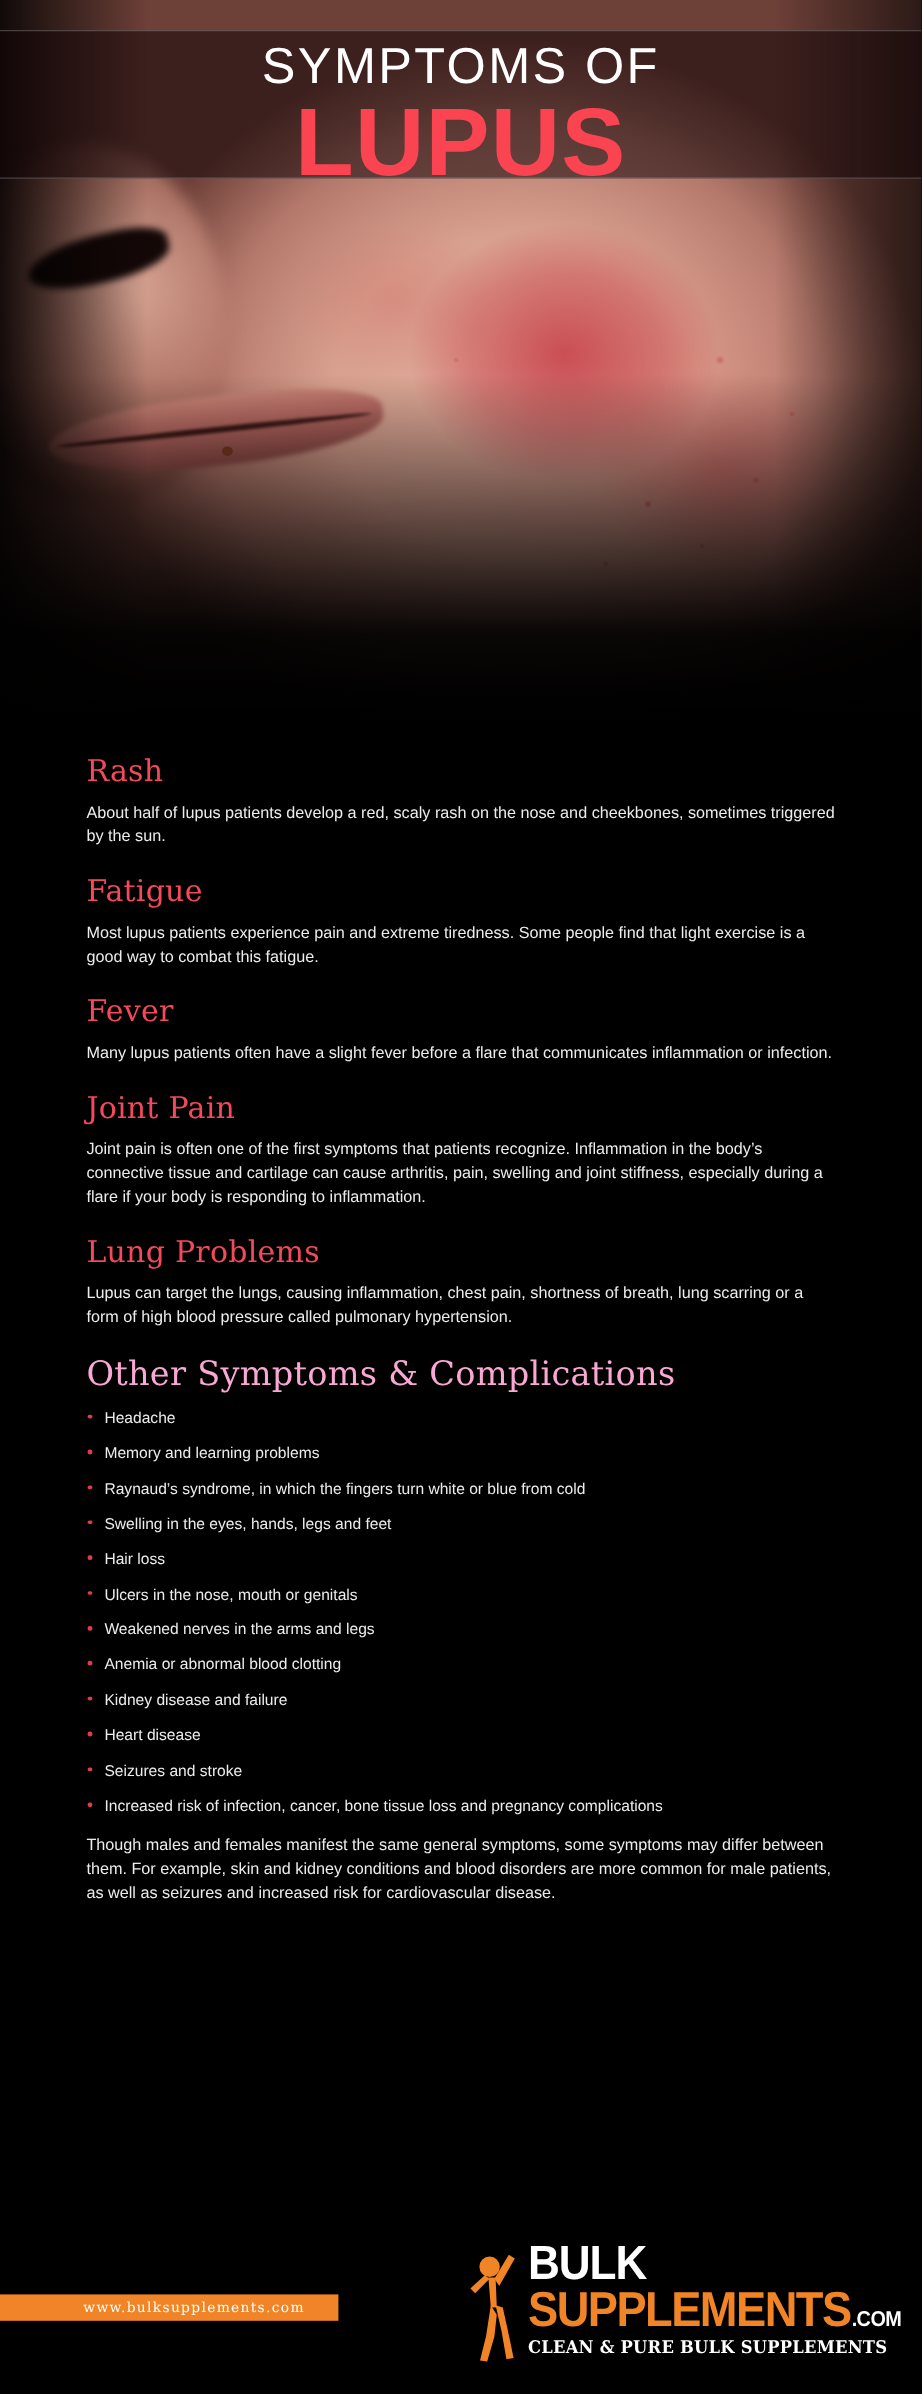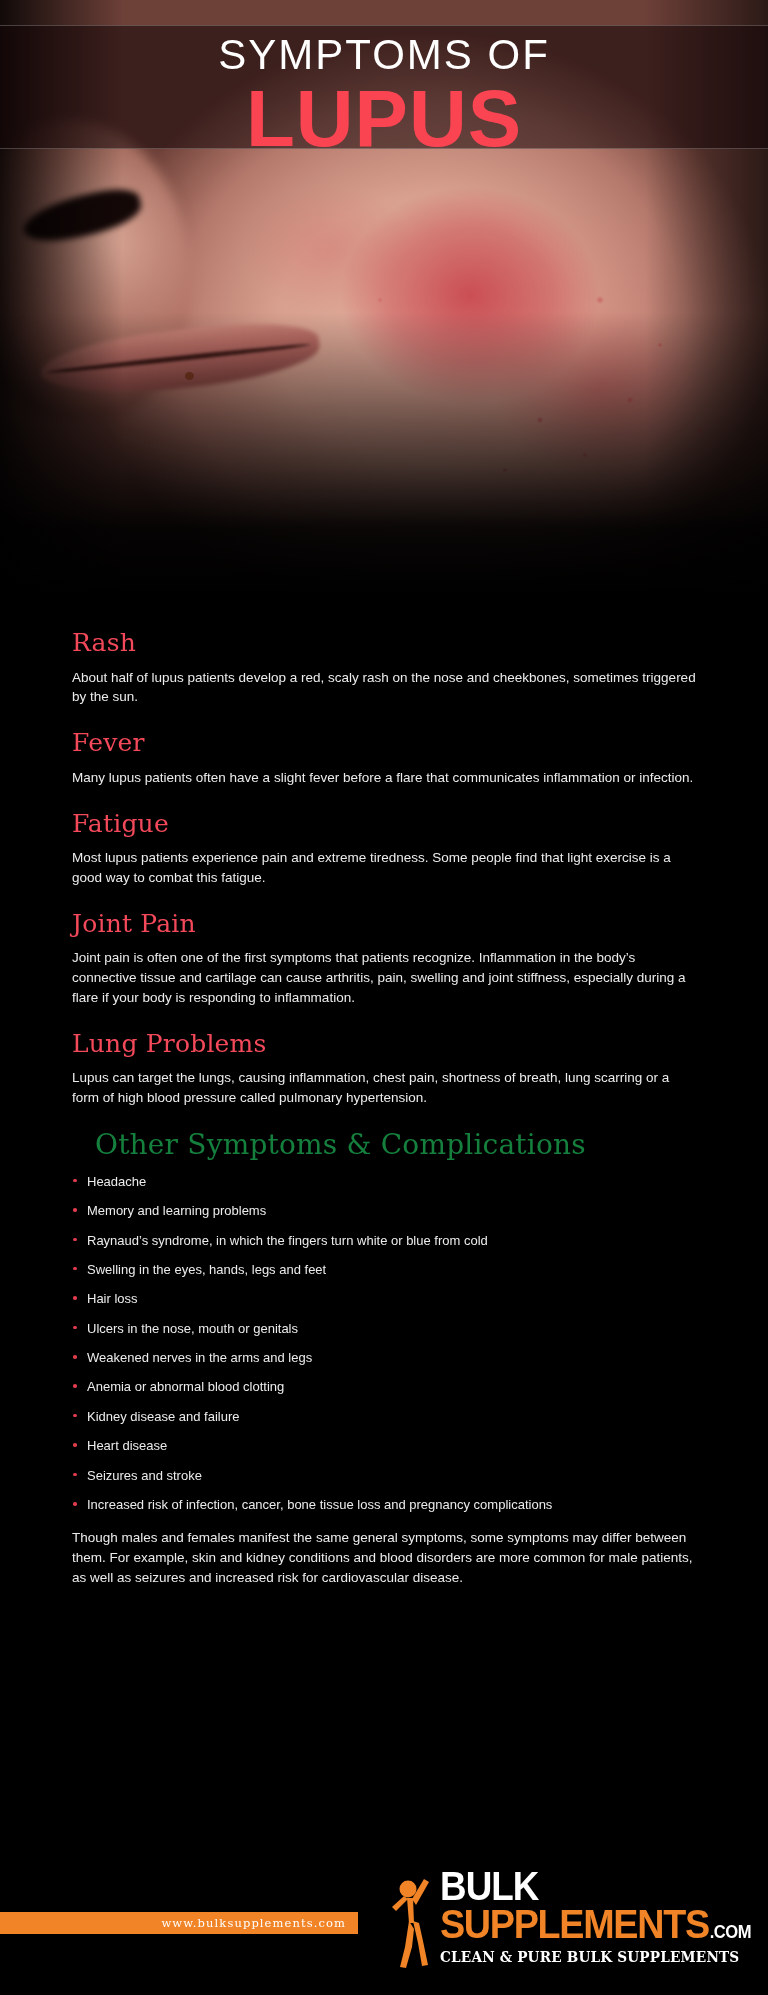--- a/index.html
+++ b/index.html
@@ -160,28 +160,27 @@
   }
 
   .sec-body{
     font-size:13.5px;
     line-height:1.47;
     color:#ececec;
     font-family:"Liberation Sans", sans-serif;
   }
 
   .other-head{
-    color:#15803d;
+    color:#f9a8d4;
     font-size:28px;
     line-height:1.1;
     font-family:"DejaVu Serif", serif;
     font-weight:normal;
     margin-bottom:13px;
     letter-spacing:.2px;
-    margin-left:23px;
   }
 
   ul.sym-list{ list-style:none; margin:0 0 14px 0; padding:0; }
   ul.sym-list li{
     position:relative;
     padding-left:15px;
     font-size:13px;
     line-height:1.3;
     margin-bottom:12.5px;
     color:#ececec;
@@ -205,26 +204,26 @@
   
   .footer{
     position:absolute;
     left:0; bottom:0;
     width:768px; height:140px;
     background:#000;
   }
   .url-bar{
     position:absolute;
     left:0; top:57px;
-    width:358px; height:22px;
+    width:282px; height:22px;
     background:#f08426;
     display:flex;
     align-items:center;
     justify-content:flex-end;
-    padding-right:12px;
+    padding-right:28px;
   }
   .url-bar span{
     font-family:"DejaVu Serif", serif;
     font-size:11.5px;
     letter-spacing:1.1px;
     color:#ffffff;
   }
 
   .logo{
     position:absolute;
@@ -306,27 +305,27 @@
 </div>
 
 <div class="content">
 
   <div class="section">
     <div class="sec-head">Rash</div>
     <div class="sec-body">About half of lupus patients develop a red, scaly rash on the nose and cheekbones, sometimes triggered by the sun.</div>
   </div>
 
   <div class="section">
+    <div class="sec-head">Fatigue</div>
+    <div class="sec-body">Most lupus patients experience pain and extreme tiredness. Some people find that light exercise is a good way to combat this fatigue.</div>
+  </div>
+
+  <div class="section">
     <div class="sec-head">Fever</div>
     <div class="sec-body">Many lupus patients often have a slight fever before a flare that communicates inflammation or infection.</div>
-  </div>
-
-  <div class="section">
-    <div class="sec-head">Fatigue</div>
-    <div class="sec-body">Most lupus patients experience pain and extreme tiredness. Some people find that light exercise is a good way to combat this fatigue.</div>
   </div>
 
   <div class="section">
     <div class="sec-head">Joint Pain</div>
     <div class="sec-body">Joint pain is often one of the first symptoms that patients recognize. Inflammation in the body’s connective tissue and cartilage can cause arthritis, pain, swelling and joint stiffness, especially during a flare if your body is responding to inflammation.</div>
   </div>
 
   <div class="section">
     <div class="sec-head">Lung Problems</div>
     <div class="sec-body">Lupus can target the lungs, causing inflammation, chest pain, shortness of breath, lung scarring or a form of high blood pressure called pulmonary hypertension.</div>

